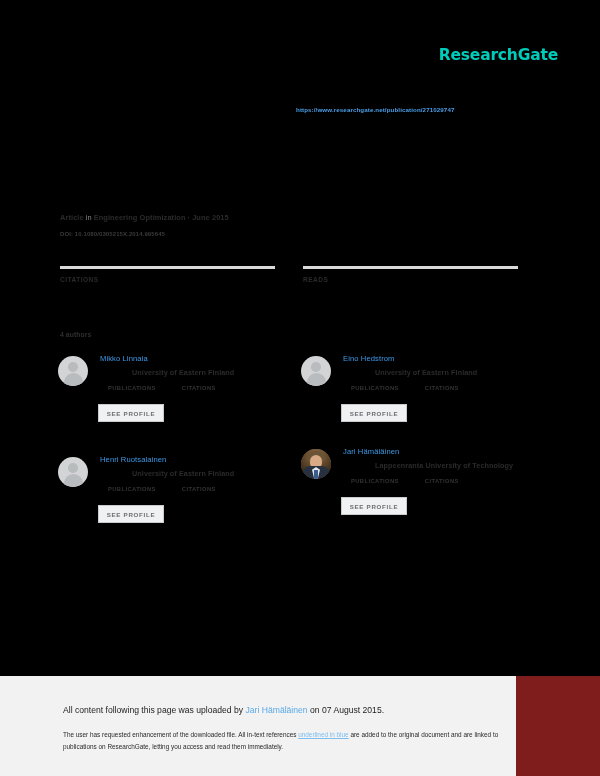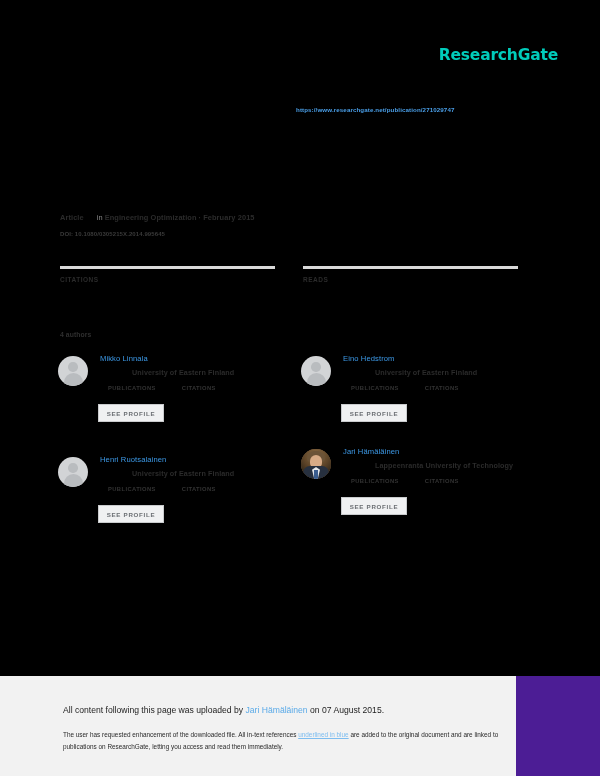--- a/index.html
+++ b/index.html
@@ -9,21 +9,21 @@
     height: 776px;
     background: #000000;
     font-family: "Liberation Sans", sans-serif;
     overflow: hidden;
   }
 
   #page {
     position: relative;
     width: 600px;
     height: 776px;
-    background: #4c1d95;
+    background: #7f1d1d;
   }
 
   
   .cover {
     position: absolute;
     left: 0; top: 0;
     width: 600px;
     height: 676px;
     background: #000000;
   }
@@ -62,21 +62,20 @@
     font-weight: bold;
     color: #2b2b2b;
     white-space: nowrap;
     letter-spacing: 0.1px;
   }
   .art-meta .sep-dot { padding: 0 2px; }
   .art-meta .in-word {
     color: #8a8a8a;
     font-weight: normal;
     padding: 0 2px;
-    margin-left: 11px;
   }
 
   .art-doi {
     position: absolute;
     left: 60px;
     top: 231px;
     font-size: 6px;
     font-weight: bold;
     color: #3a3a3a;
     letter-spacing: 0.1px;
@@ -269,21 +268,21 @@
 
 <div id="page">
 
   <div class="cover">
 
     <div class="rg-logo">ResearchGate</div>
 
     <div class="pub-url">https://www.researchgate.net/publication/271029747</div>
 
     <div class="art-meta">
-      <span>Article</span><span class="in-word">in</span><span>Engineering Optimization</span><span class="sep-dot">·</span><span>February 2015</span>
+      <span>Article</span><span class="in-word">in</span><span>Engineering Optimization</span><span class="sep-dot">·</span><span>June 2015</span>
     </div>
 
     <div class="art-doi">DOI: 10.1080/0305215X.2014.995645</div>
 
     <div class="stat-block" id="stat-citations">
       <div class="stat-rule"></div>
       <div class="stat-label">CITATIONS</div>
     </div>
     <div class="stat-block" id="stat-reads">
       <div class="stat-rule"></div>

